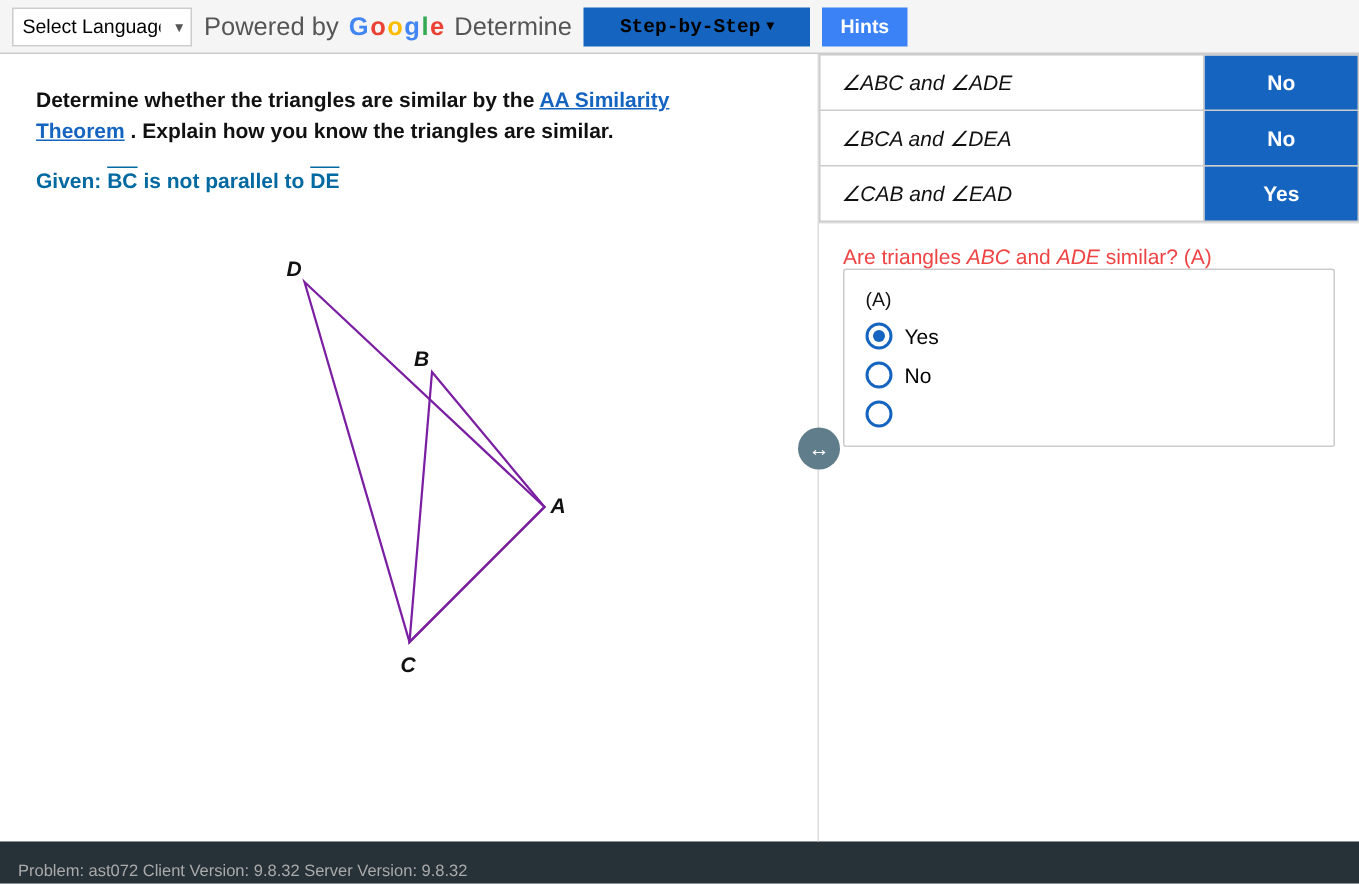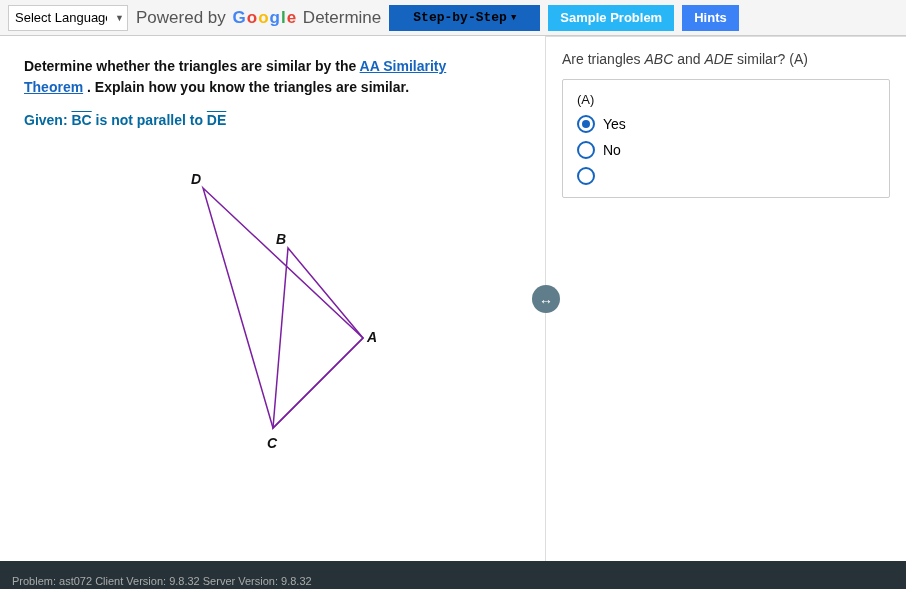--- a/index.html
+++ b/index.html
@@ -209,22 +209,21 @@
     }
 
     
     .question-area {
       padding: 14px 16px;
       border-top: 1px solid #ddd;
     }
 
     .question-text {
       font-size: 14px;
-      color: #404040;
-      margin-bottom: 12px;
+      color: #ef4444;
     }
 
     .question-text em {
       font-style: italic;
     }
 
     .answer-box {
       border: 1px solid #ccc;
       padding: 12px 14px;
       border-radius: 2px;
@@ -288,21 +287,20 @@
     <select class="lang-select">
       <option>Select Language</option>
     </select>
   </div>
 
   <span class="powered-by">
     <span>Powered by</span>&nbsp;<span class="google-g">G</span><span class="google-o1">o</span><span class="google-o2">o</span><span class="google-g2">g</span><span class="google-l">l</span><span class="google-e">e</span>&nbsp;<span>Determine</span>
   </span>
 
   <button class="btn-step-by-step">Step-by-Step</button>
-  <button class="btn-sample">Sample Problem</button>
   <button class="btn-hints">Hints</button>
 </div>
 
 <div class="main-content">
 
   <div class="left-panel">
     <div class="problem-text">
       <span>Determine whether the triangles are similar by the</span>
       <a href="#">AA Similarity Theorem</a>
       <span>. Explain how you know the triangles are similar.</span>
@@ -325,20 +323,36 @@
         <text x="234" y="194" font-size="14" font-style="italic" fill="#111">A</text>
         <text x="134" y="300" font-size="14" font-style="italic" fill="#111">C</text>
       </svg>
     </div>
   </div>
 
   <div class="right-panel">
 
     <button class="collapse-btn">↔</button>
 
+    <table class="angle-table">
+      <tbody id="angle-table-body">
+      <tr>
+            <td class="angle-cell">∠ABC and ∠ADE</td>
+            <td class="answer-cell">No</td>
+          </tr>
+          <tr>
+            <td class="angle-cell">∠BCA and ∠DEA</td>
+            <td class="answer-cell">No</td>
+          </tr>
+          <tr>
+            <td class="angle-cell">∠CAB and ∠EAD</td>
+            <td class="answer-cell">Yes</td>
+          </tr>
+        </tbody>
+    </table>
 
     <div class="question-area">
       <div class="question-text">
         Are triangles <em>ABC</em> and <em>ADE</em> similar? (A)
       </div>
       <div class="answer-box">
         <div class="answer-label">(A)</div>
         <div id="radio-options">
             <div class="radio-option">
               <div class="radio-circle selected"></div>

